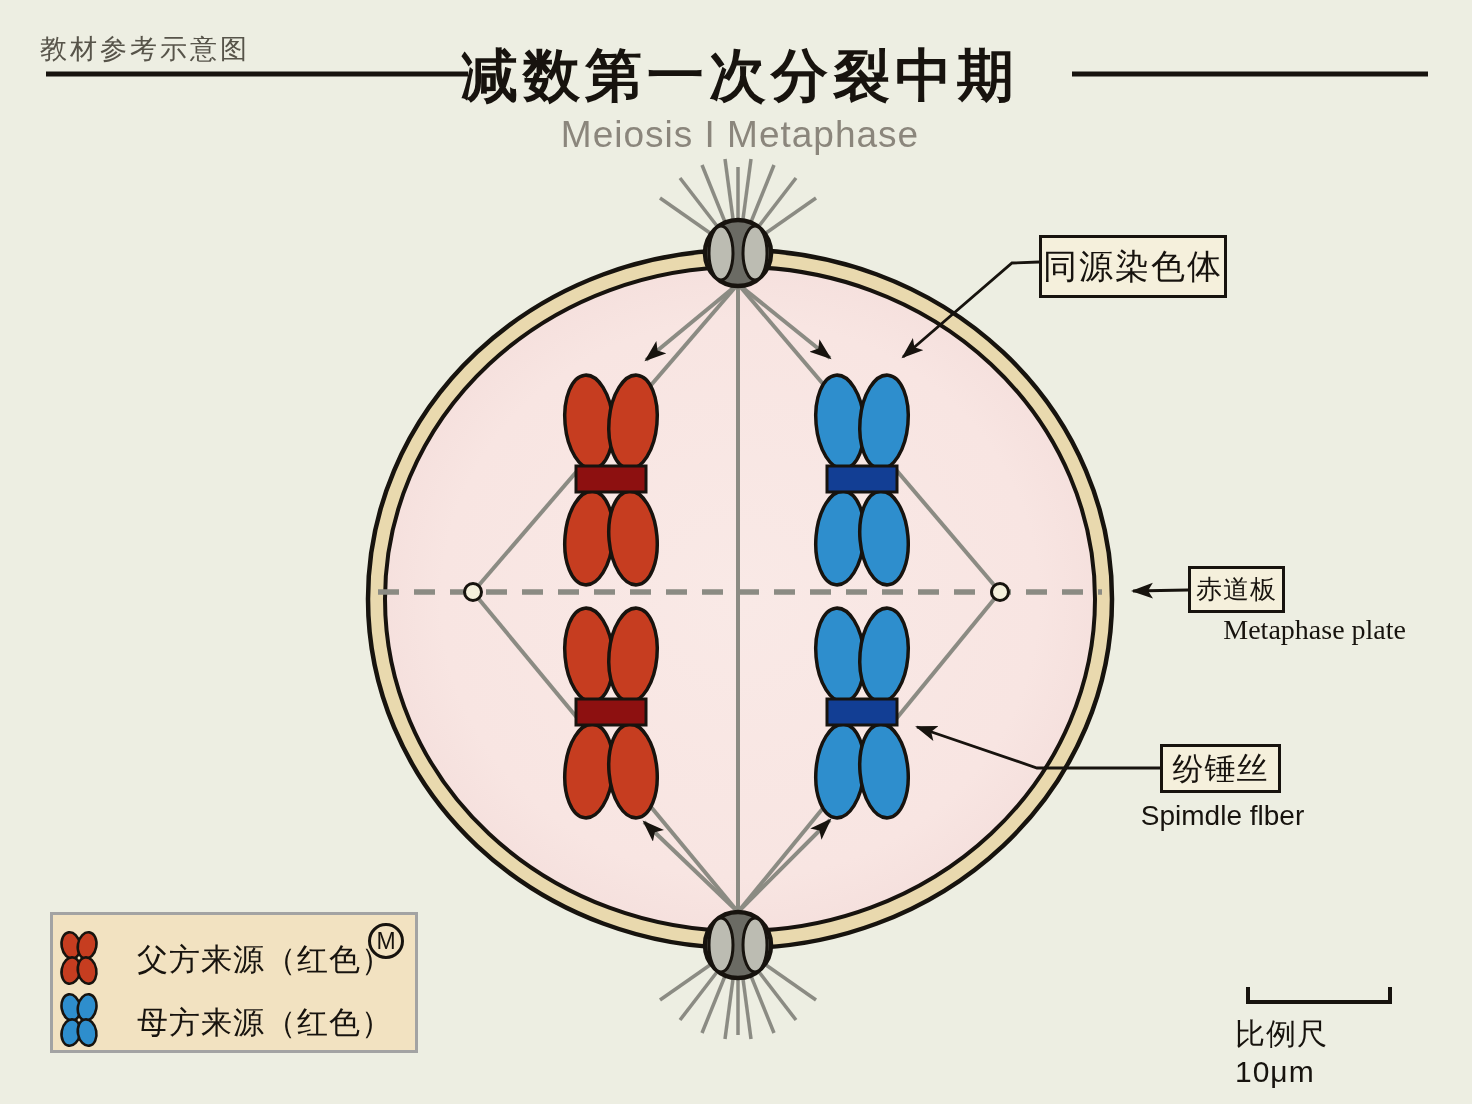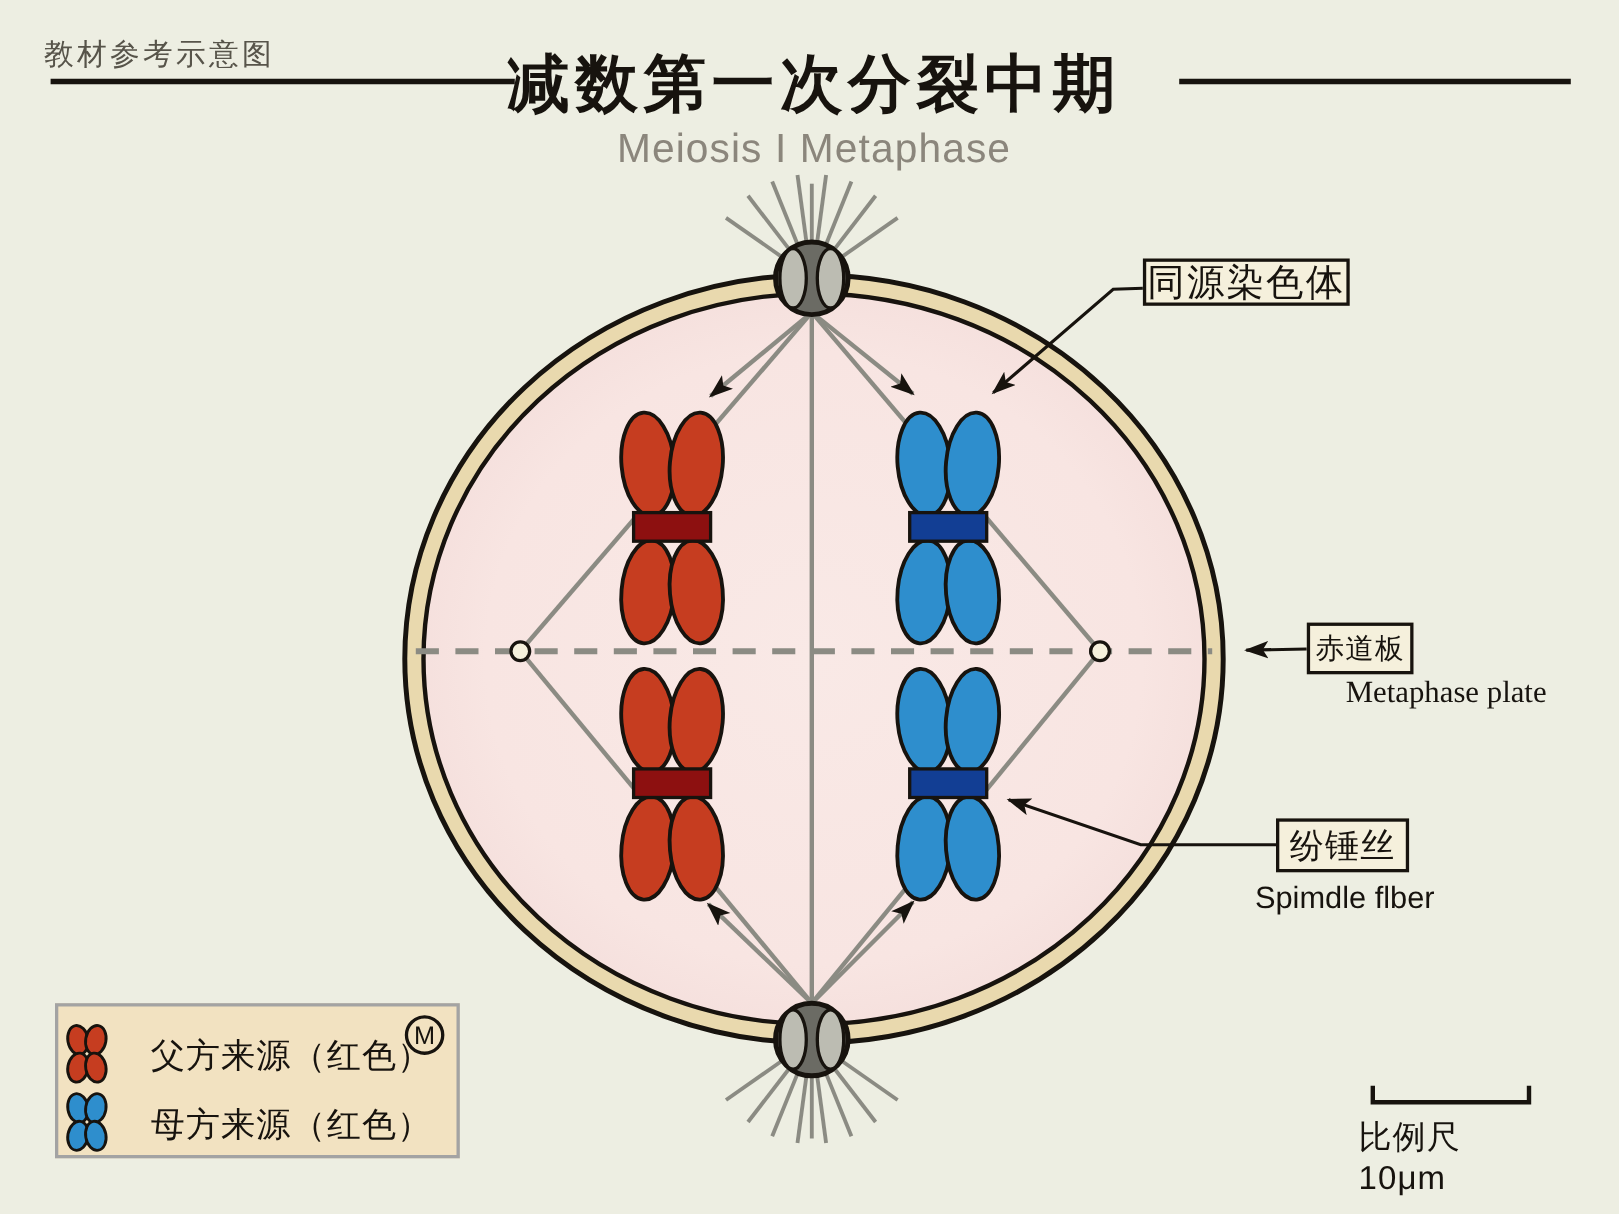--- a/index.html
+++ b/index.html
@@ -8,21 +8,21 @@
   .stage svg { position:absolute; left:0; top:0; }
 
   .caption { position:absolute; left:40px; top:18px; font-size:27px; color:#57544a; letter-spacing:3px;margin-top:13px; }
   .title-wrap { position:absolute; left:0; top:38px; width:1480px; text-align:center; }
   .title { font-size:57px; font-weight:bold; color:#17130e; letter-spacing:5px; }
   .subtitle-wrap { position:absolute; left:0; top:114px; width:1480px; text-align:center; }
   .subtitle { font-size:37px; color:#8b867c; letter-spacing:1px; }
 
   .label-box { position:absolute; border:3px solid #17130e; background:#f5f0dc;
                display:flex; align-items:center; justify-content:center; color:#17130e; box-sizing:border-box; }
-  .box-homolog { left:1039px; top:235px; width:188px; height:43px; font-size:34px; letter-spacing:2px; }
+  .box-homolog { left:1039px; top:235px; width:188px; height:63px; font-size:34px; letter-spacing:2px; }
   .box-plate   { left:1188px; top:566px; width:97px; height:47px; font-size:26px; letter-spacing:1px; }
   .box-spindle { left:1160px; top:744px; width:121px; height:49px; font-size:31px; letter-spacing:1px; }
   .sub-en { position:absolute; font-size:28px; color:#17130e; }
   .plate-en { left:1186px; top:614px; width:220px; text-align:right;font-family:Liberation Serif, serif; }
   .spindle-en { left:1130px; top:800px; width:185px; text-align:center; }
 
   .legend { position:absolute; left:50px; top:912px; width:368px; height:141px;
             background:#f2e2c1; border:3px solid #a3a3a3; box-sizing:border-box;text-align:center; }
   .legend-label { position:absolute; font-size:31px; color:#17130e; letter-spacing:1px; }
   .legend-icon { position:absolute; left:18px; width:52px; height:62px; }

